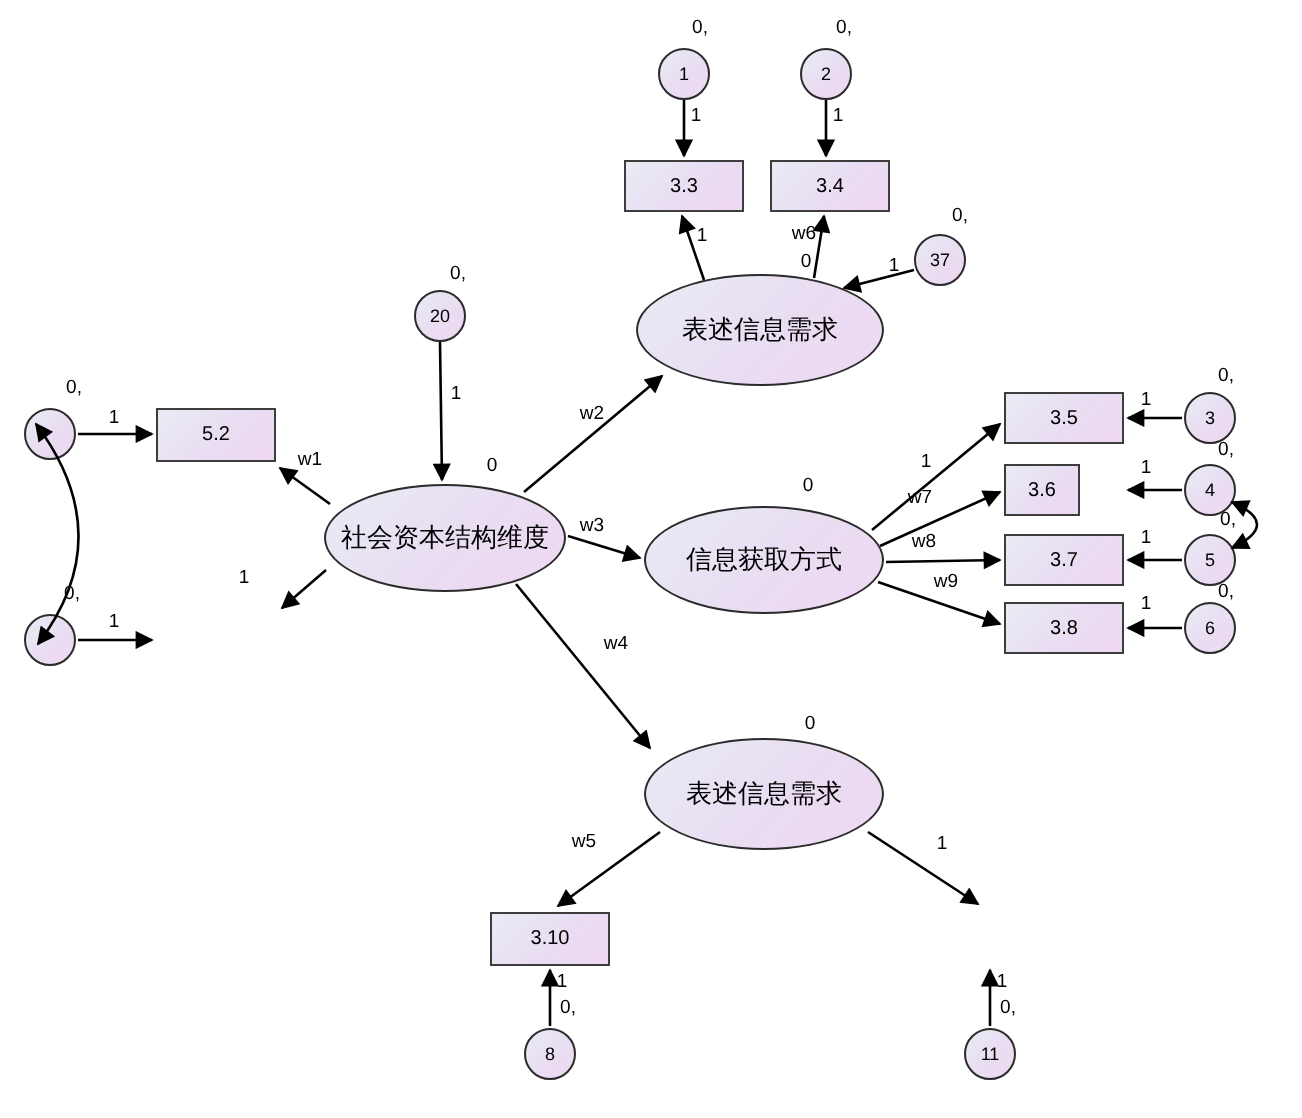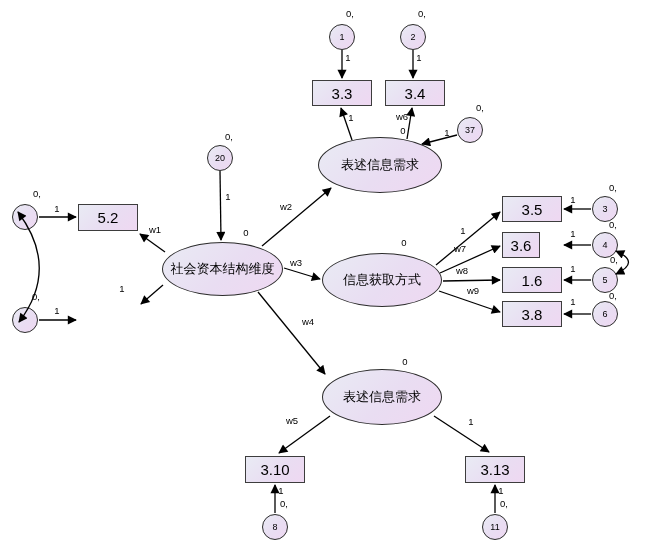--- a/index.html
+++ b/index.html
@@ -9,21 +9,21 @@
   }
   .nd{
     position:absolute;box-sizing:border-box;
     background:linear-gradient(135deg,#e9ebf4 0%,#e9ddf2 55%,#efd8f2 100%);
     border:1.6px solid #3d3d3d;
     display:flex;align-items:center;justify-content:center;
   }
   .el,.ci{border-radius:50%;border-color:#2b2b2b;}
   .nd b{font-weight:normal;white-space:nowrap;}
   .el b{font-size:13px;}
-  .rc b{font-size:15px;}
+  .rc b{font-size:10px;}
   .ci b{font-size:9px;}
   .lb{
     position:absolute;font-style:normal;font-size:9.5px;line-height:1;
     transform:translate(-50%,-50%);white-space:nowrap;
   }
   svg.wires{position:absolute;left:0;top:0;pointer-events:none;}
 </style>
 </head>
 <body>
 
@@ -51,30 +51,27 @@
   <div class="nd rc" style="left:385px;top:80px;width:60px;height:26px">
       <b>3.4</b>
     </div>
   <div class="nd rc" style="left:502px;top:196px;width:60px;height:26px">
       <b>3.5</b>
     </div>
   <div class="nd rc" style="left:502px;top:232px;width:38px;height:26px">
       <b>3.6</b>
     </div>
   <div class="nd rc" style="left:502px;top:267px;width:60px;height:26px">
-      <b>1.6</b>
+      <b>3.7</b>
     </div>
   <div class="nd rc" style="left:502px;top:301px;width:60px;height:26px">
       <b>3.8</b>
     </div>
   <div class="nd rc" style="left:245px;top:456px;width:60px;height:27px">
       <b>3.10</b>
-    </div>
-  <div class="nd rc" style="left:465px;top:456px;width:60px;height:27px">
-      <b>3.13</b>
     </div>
 
   <div class="nd ci" style="left:329px;top:24px;width:26px;height:26px">
       <b>1</b>
     </div>
   <div class="nd ci" style="left:400px;top:24px;width:26px;height:26px">
       <b>2</b>
     </div>
   <div class="nd ci" style="left:592px;top:196px;width:26px;height:26px">
       <b>3</b>
@@ -157,21 +154,21 @@
   <i class="lb" style="left:403px;top:131px">0</i>
   <i class="lb" style="left:404px;top:243px">0</i>
   <i class="lb" style="left:405px;top:362px">0</i>
 
   <i class="lb" style="left:348px;top:58px">1</i>
   <i class="lb" style="left:419px;top:58px">1</i>
   <i class="lb" style="left:351px;top:118px">1</i>
   <i class="lb" style="left:402px;top:117px">w6</i>
   <i class="lb" style="left:447px;top:133px">1</i>
   <i class="lb" style="left:228px;top:197px">1</i>
-  <i class="lb" style="left:286px;top:207px">w2</i>
+  <i class="lb" style="left:296px;top:207px">w2</i>
   <i class="lb" style="left:296px;top:263px">w3</i>
   <i class="lb" style="left:308px;top:322px">w4</i>
   <i class="lb" style="left:155px;top:230px">w1</i>
   <i class="lb" style="left:122px;top:289px">1</i>
   <i class="lb" style="left:57px;top:209px">1</i>
   <i class="lb" style="left:57px;top:311px">1</i>
   <i class="lb" style="left:463px;top:231px">1</i>
   <i class="lb" style="left:460px;top:249px">w7</i>
   <i class="lb" style="left:462px;top:271px">w8</i>
   <i class="lb" style="left:473px;top:291px">w9</i>

